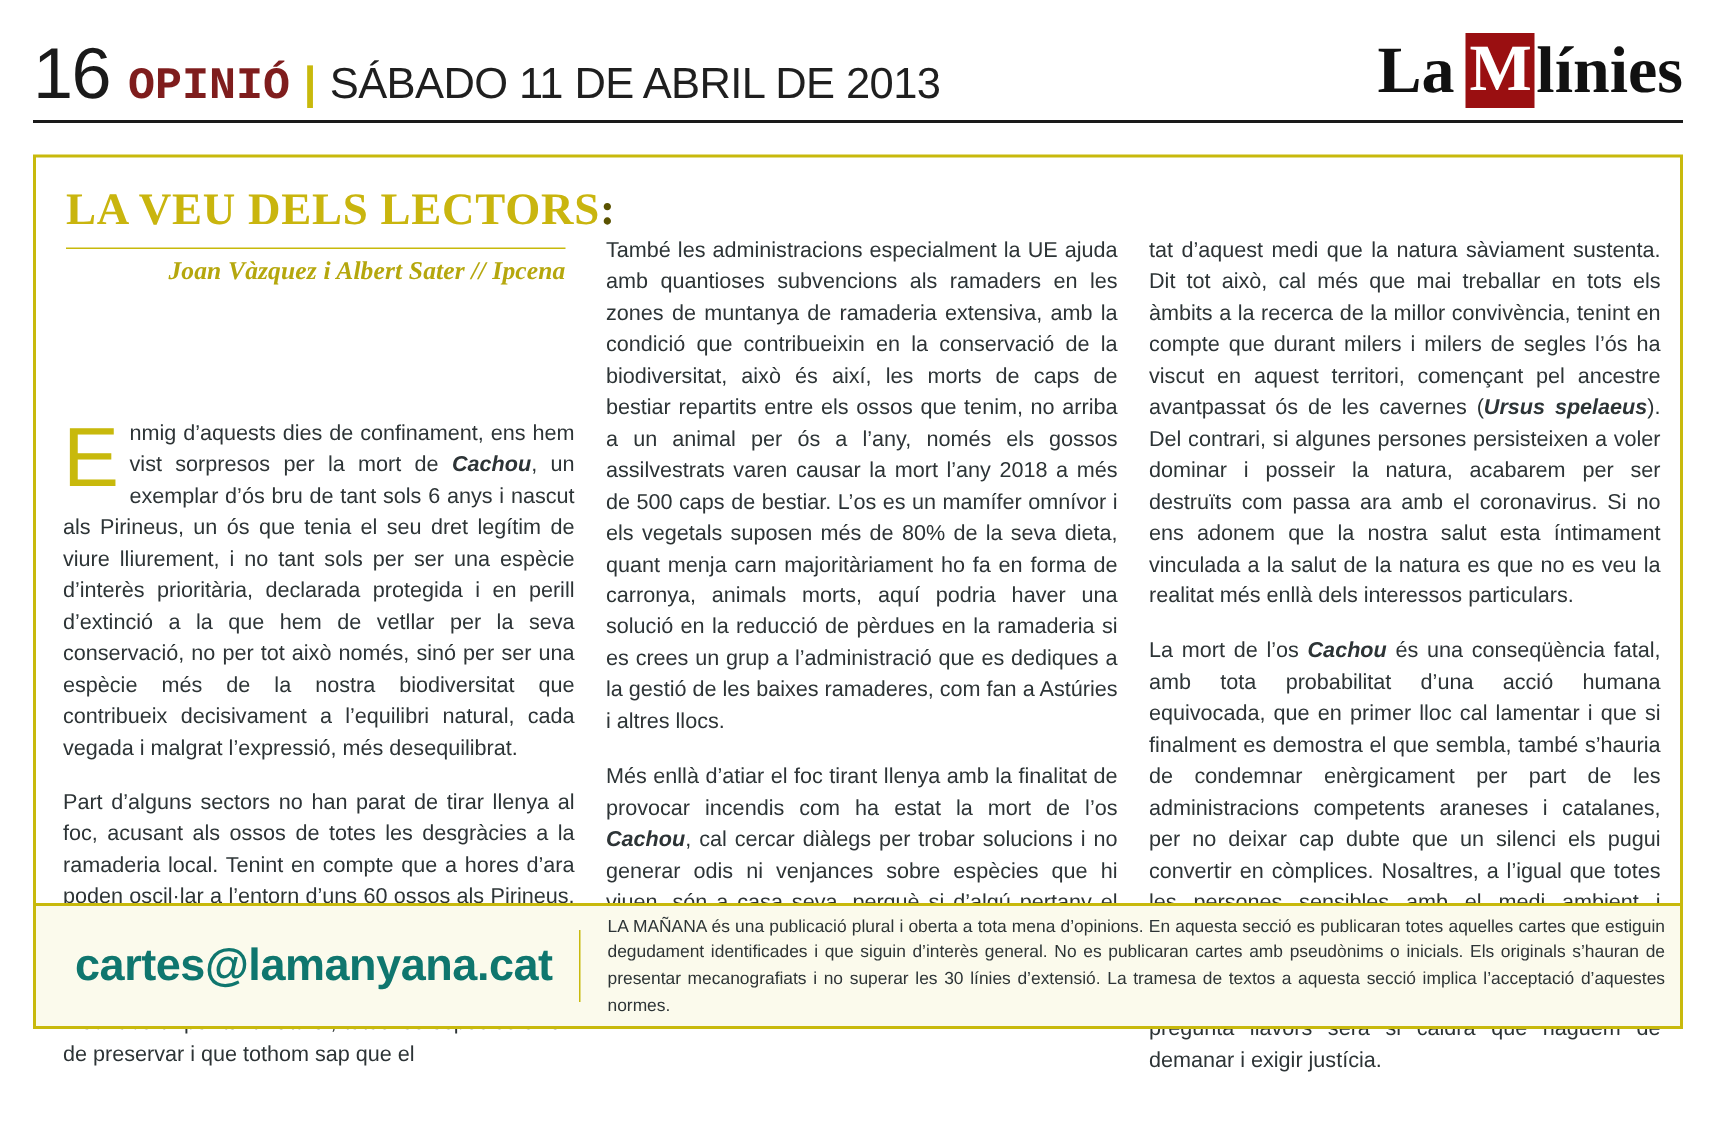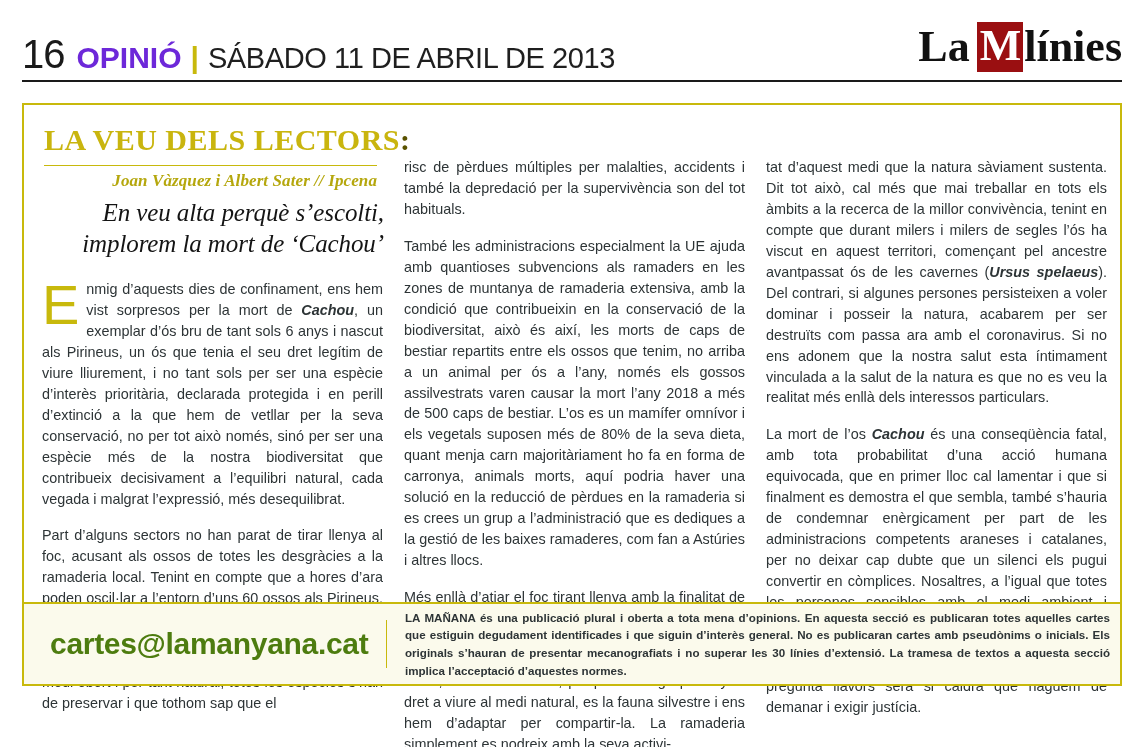--- a/index.html
+++ b/index.html
@@ -32,31 +32,31 @@
     padding-bottom: 2px;
   }
   .masthead-left {
     display: flex;
     align-items: baseline;
     white-space: nowrap;
     padding-bottom: 4px;
   }
   .folio {
     font-family: "Liberation Sans", sans-serif;
-    font-size: 40px;
+    font-size: 48px;
     font-weight: 400;
     color: #1a1a1a;
     letter-spacing: -1px;
     line-height: 1;
   }
   .section-name {
-    font-family: Liberation Sans, sans-serif;
-    font-size: 30px;
-    font-weight: 700;
-    color: #6d28d9;
+    font-family: Liberation Mono, monospace;
+    font-size: 30px;
+    font-weight: 700;
+    color: #7f1d1d;
     letter-spacing: 0px;
     margin-left: 12px;
     line-height: 1;
   }
   .pipe {
     font-size: 30px;
     font-weight: 700;
     color: #c8b90c;
     margin: 0 9px;
     line-height: 1;
@@ -201,41 +201,40 @@
     box-sizing: border-box;
     display: flex;
     align-items: center;
   }
   .footer-email {
     width: 362px;
     flex: 0 0 362px;
     font-family: "Liberation Sans", sans-serif;
     font-size: 30px;
     font-weight: 700;
-    color: #4d7c0f;
+    color: #0f766e;
     padding-left: 26px;
     box-sizing: border-box;
     letter-spacing: -0.3px;
   }
   .footer-sep {
     width: 1px;
     align-self: stretch;
     background: #c8b90c;
     margin: 16px 0;
   }
   .footer-note {
     flex: 1;
     font-family: "Liberation Sans", sans-serif;
     font-size: 11.6px;
     line-height: 1.52;
     color: #2d3436;
     text-align: justify;
     padding: 0 10px 0 18px;
     box-sizing: border-box;
-    font-weight: bold;
   }
 </style>
 </head>
 <body>
 
 <div class="page">
 
   <div class="masthead">
     <div class="masthead-left">
       <span class="folio">16</span>
@@ -252,30 +251,28 @@
   <div class="rule-dark"></div>
 
   <div class="frame">
     <div class="frame-inner">
 
       <div class="veu-title"><span>LA VEU DELS LECTORS</span><span class="colon">:</span></div>
 
       <div class="byline-wrap">
         <div class="byline-rule"></div>
         <div class="byline">Joan Vàzquez i Albert Sater // Ipcena</div>
-        <div class="headline">En veu alta perquè s’escolti, implorem la mort de ‘Cachou’</div>
       </div>
 
       <div class="columns">
         <div class="col col-1">
           <p class="body-text"><span class="dropcap">E</span><span class="para">nmig d’aquests dies de confinament, ens hem vist sorpresos per la mort de <i>Cachou</i>, un exemplar d’ós bru de tant sols 6 anys i nascut als Pirineus, un ós que tenia el seu dret legítim de viure lliurement, i no tant sols per ser una espècie d’interès prioritària, declarada protegida i en perill d’extinció  a la que hem de vetllar per la seva conservació, no per tot això només, sinó per ser una espècie més de la nostra biodiversitat que contribueix decisivament a l’equilibri natural, cada vegada i malgrat l’expressió, més desequilibrat.</span></p>
           <p class="body-text"><span class="para">Part d’alguns sectors no han parat de tirar llenya al foc, acusant als ossos de totes les desgràcies a la ramaderia local. Tenint en compte que a hores d’ara poden oscil·lar a l’entorn d’uns 60 ossos als Pirineus, les dades oficials entre el 2018 i 2019 els atacs als caps de bestiar, atribuïts oficialment als ossos, es van reduir un 80%. En aquest sentit cal dir que en el medi obert i per tant natural, totes les espècies s’han de preservar i que tothom sap que el</span></p>
         </div>
         <div class="col col-2">
-          <p class="body-text"><span class="para">risc de pèrdues múltiples per malalties, accidents i també la depredació per la supervivència son del tot habituals.</span></p>
           <p class="body-text"><span class="para">També les administracions especialment la UE ajuda amb quantioses subvencions als ramaders en les zones de muntanya de ramaderia extensiva, amb la condició que contribueixin en la conservació de la biodiversitat, això és així, les morts de caps de bestiar repartits entre els ossos que tenim, no arriba a un animal per ós a l’any, només els gossos assilvestrats varen causar la mort l’any 2018 a més de 500 caps de bestiar. L’os es un mamífer omnívor i els vegetals suposen més de 80% de la seva dieta, quant menja carn majoritàriament ho fa en forma de carronya, animals morts, aquí podria haver una solució en la reducció de pèrdues en la ramaderia si es crees un grup a l’administració que es dediques a la gestió de les baixes ramaderes, com fan a Astúries i altres llocs.</span></p>
           <p class="body-text"><span class="para">Més enllà d’atiar el foc tirant llenya amb la finalitat de provocar incendis com ha estat la mort de l’os <i>Cachou</i>, cal cercar diàlegs per trobar solucions i no generar odis ni venjances sobre espècies que hi viuen, són a casa seva, perquè si d’algú pertany el dret a viure al medi natural, es la fauna silvestre i ens hem d’adaptar per compartir-la. La ramaderia simplement es nodreix amb la seva activi-</span></p>
         </div>
         <div class="col col-3">
           <p class="body-text"><span class="para">tat d’aquest medi que la natura sàviament sustenta. Dit tot això, cal més que mai treballar en tots els àmbits a la recerca de la millor convivència, tenint en compte que durant milers i milers de segles l’ós ha viscut en aquest territori, començant pel ancestre avantpassat ós de les cavernes (<i>Ursus spelaeus</i>). Del contrari, si algunes persones persisteixen a voler dominar i posseir la natura, acabarem per ser destruïts com passa ara amb el coronavirus. Si no ens adonem que la nostra salut esta íntimament vinculada a la salut de la natura es que no es veu la realitat més enllà dels interessos particulars.</span></p>
           <p class="body-text"><span class="para">La mort de l’os <i>Cachou</i> és una conseqüència fatal, amb tota probabilitat d’una acció humana equivocada, que en primer lloc cal lamentar i que si finalment es demostra el que sembla, també s’hauria de condemnar enèrgicament per part de les administracions competents araneses i catalanes, per no deixar cap dubte que un silenci els pugui convertir en còmplices. Nosaltres, a l’igual que totes les persones sensibles amb el medi ambient i respectuoses amb la fauna, ja hem lamentat i condemnat energèticament aquesta mort, si es confirma una mort antinatural, provocada, la pregunta llavors serà si caldrà que haguem de demanar i exigir justícia.</span></p>
         </div>
       </div>
 
       <div class="footer-band">

